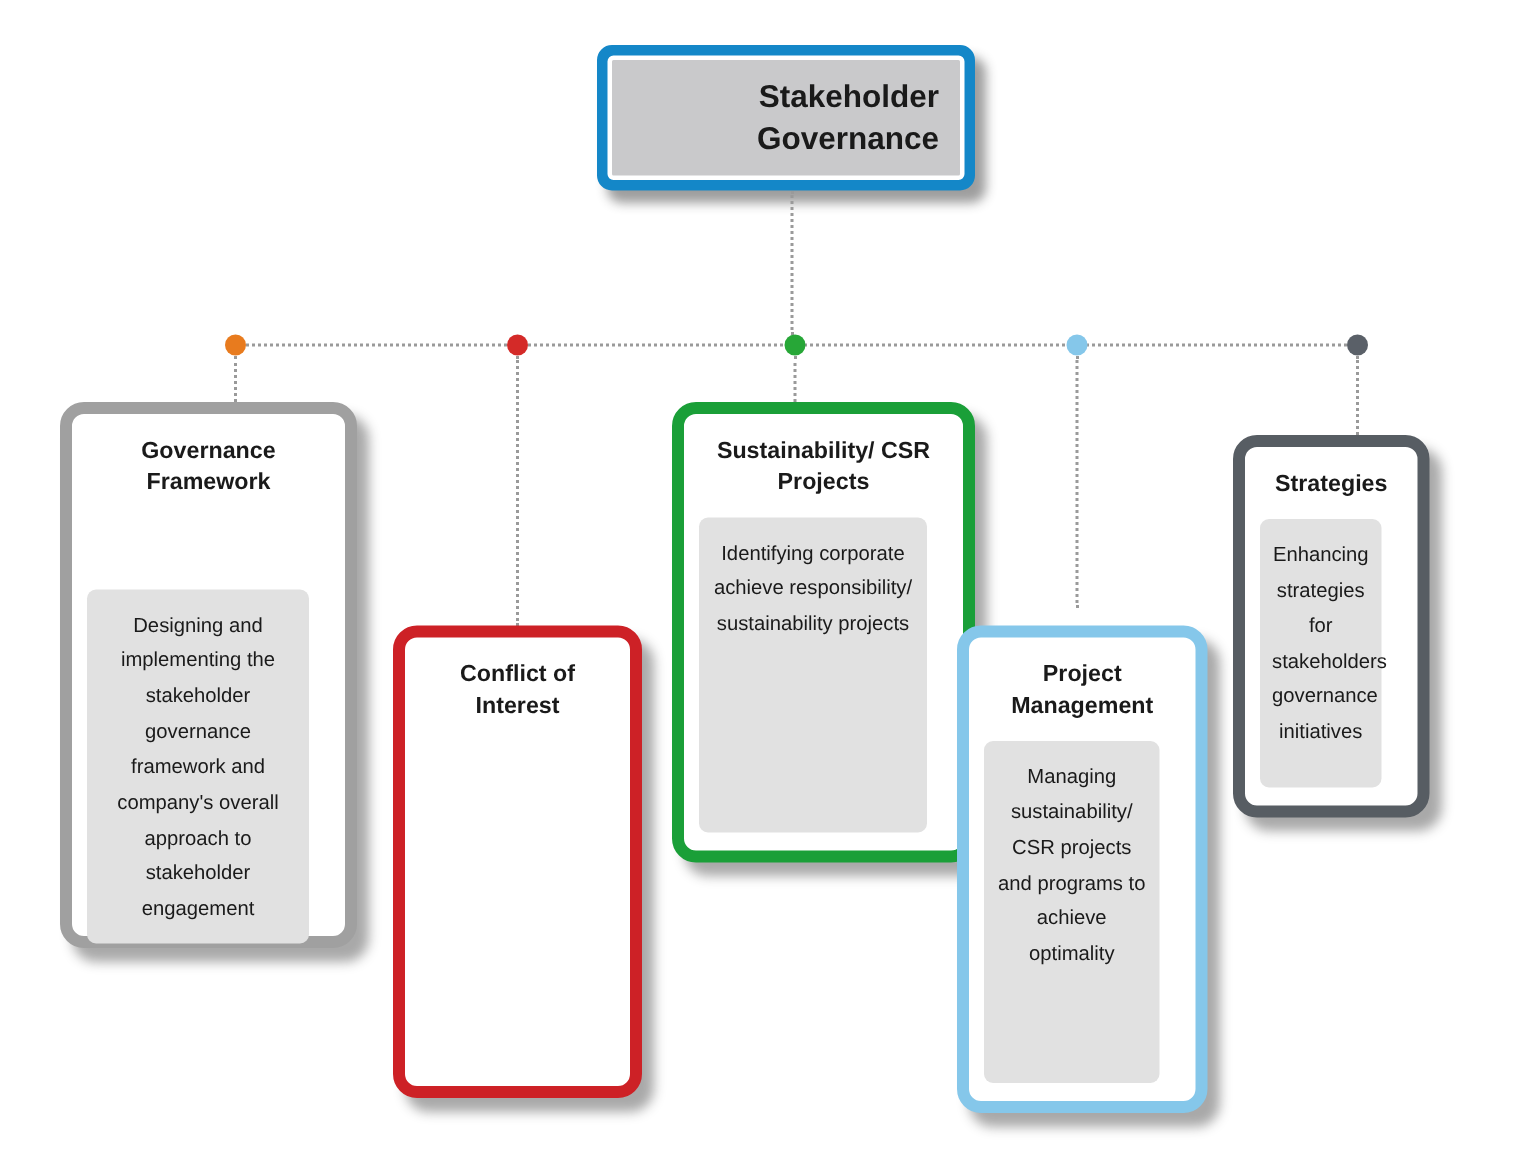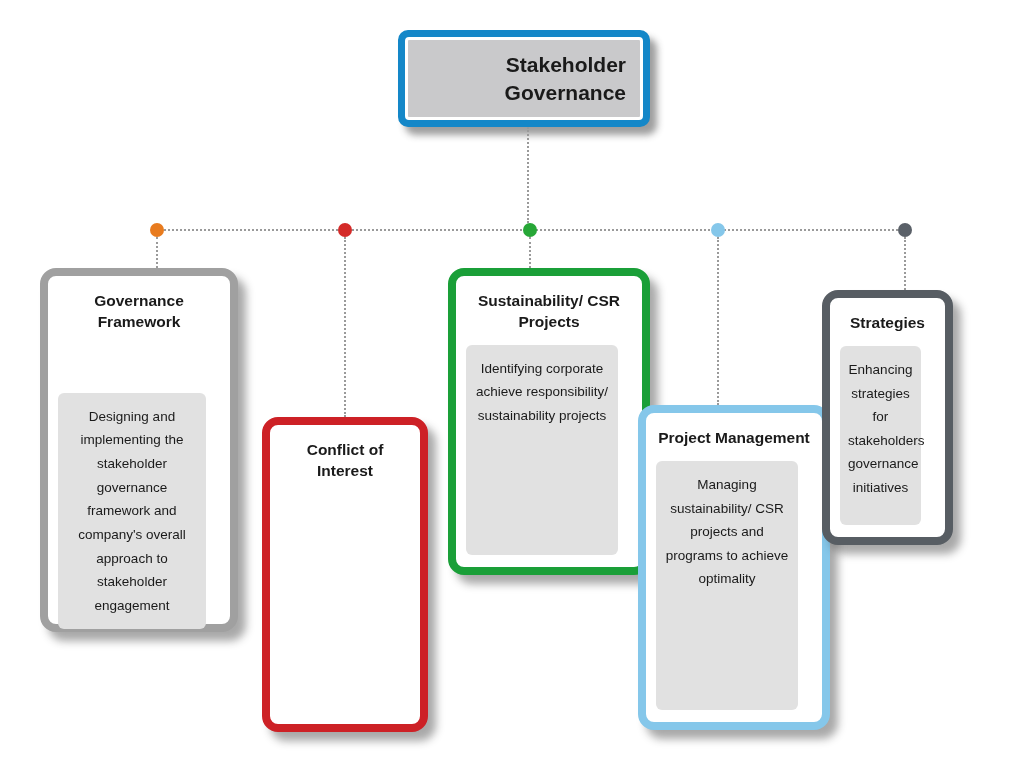--- a/index.html
+++ b/index.html
@@ -97,21 +97,21 @@
     text-align: center;
     font-size: 13.5px;
     color: #1a1a1a;
     line-height: 1.75;
   }
 
   
   #card-0 { left: 40px;  top: 268px; width: 198px; height: 364px; }
   #card-1 { left: 262px; top: 417px; width: 166px; height: 315px; }
   #card-2 { left: 448px; top: 268px; width: 202px; height: 307px; }
-  #card-3 { left: 638px; top: 405px; width: 192px; height: 325px; }
+  #card-3 { left: 638px; top: 417px; width: 167px; height: 325px; }
   #card-4 { left: 822px; top: 290px; width: 131px; height: 255px; }
 
   
   #root-drop   { left: 527px; top: 127px; height: 96px; }
   #trunk-hline { left: 157px; top: 229px; width: 748px; }
   #stub-0 { left: 156px; top: 237px; height: 31px; }
   #stub-1 { left: 344px; top: 237px; height: 180px; }
   #stub-2 { left: 529px; top: 237px; height: 31px; }
   #stub-3 { left: 717px; top: 237px; height: 168px; }
   #stub-4 { left: 904px; top: 237px; height: 53px; }

